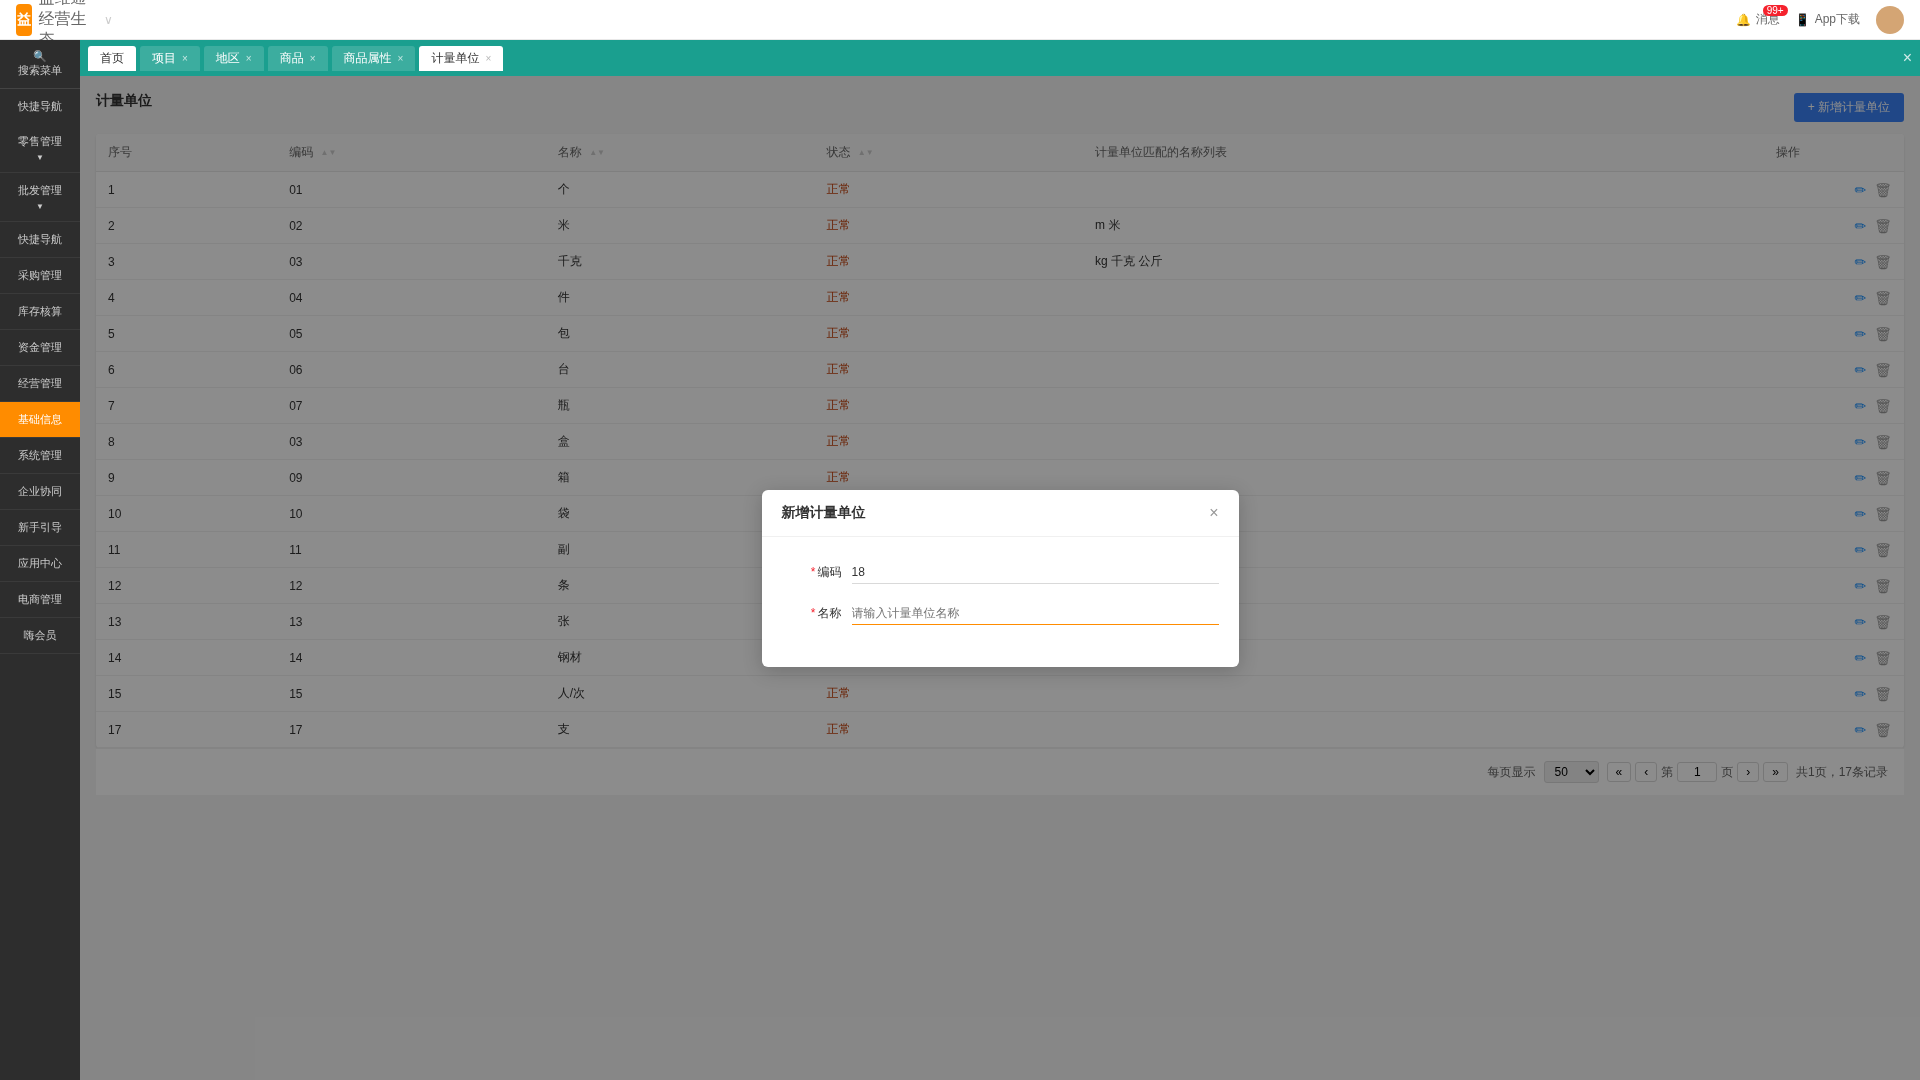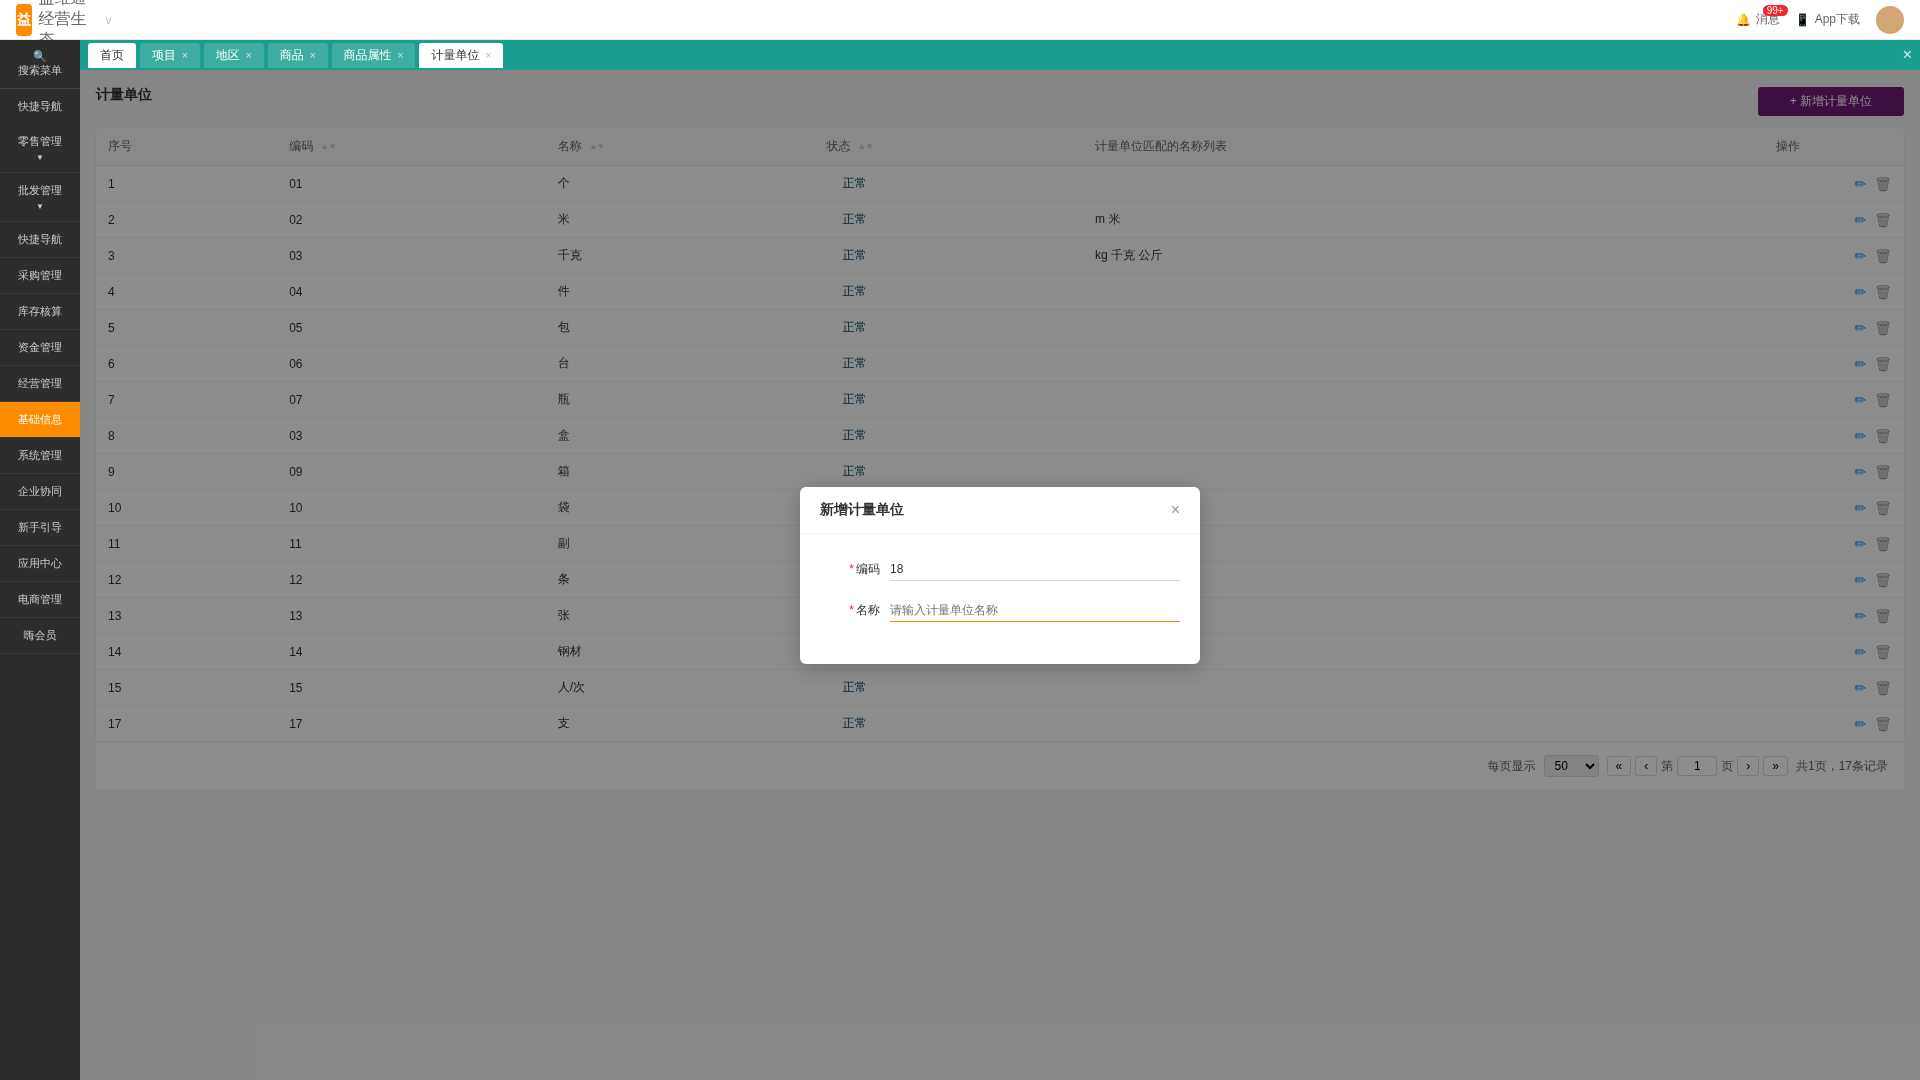--- a/index.html
+++ b/index.html
@@ -25,55 +25,55 @@
     .sidebar-search { padding: 10px 8px; color: #ccc; font-size: 11px; text-align: center; cursor: pointer; border-bottom: 1px solid #444; }
     .sidebar-item { padding: 10px 4px; text-align: center; color: #ccc; font-size: 11px; cursor: pointer; display: flex; flex-direction: column; align-items: center; gap: 4px; border-bottom: 1px solid #3a3a3a; }
     .sidebar-item.active { background: #ff8c00; color: #fff; }
     .sidebar-item .arrow { font-size: 8px; }
     .sidebar-quick-nav { padding: 10px 4px; text-align: center; color: #ccc; font-size: 11px; cursor: pointer; }
 
     
     .content-area { flex: 1; display: flex; flex-direction: column; overflow: hidden; }
 
     
-    .tab-bar { height: 30px; background: #1a9f8f; display: flex; align-items: center; padding: 0 8px; gap: 4px; flex-shrink: 0; }
+    .tab-bar { height: 36px; background: #1a9f8f; display: flex; align-items: center; padding: 0 8px; gap: 4px; flex-shrink: 0; }
     .tab { display: flex; align-items: center; gap: 6px; padding: 4px 12px; background: rgba(255,255,255,0.15); color: #fff; border-radius: 3px 3px 0 0; cursor: pointer; font-size: 12px; }
     .tab.active { background: #fff; color: #333; }
     .tab .close-icon { font-size: 10px; color: inherit; opacity: 0.7; cursor: pointer; }
     .tab.active .close-icon { color: #999; }
     .tab-close-all { margin-left: auto; color: #fff; cursor: pointer; font-size: 16px; opacity: 0.8; }
 
     
     .main-content { flex: 1; background: #f5f5f5; padding: 16px; overflow-y: auto; position: relative; }
     .page-title { font-size: 14px; font-weight: bold; color: #333; margin-bottom: 12px; }
     .page-header { display: flex; justify-content: space-between; align-items: center; margin-bottom: 12px; }
-    .add-btn { background: #701a75; color: white; border: none; padding: 6px 32px; border-radius: 3px; cursor: pointer; font-size: 12px; }
+    .add-btn { background: #3b82f6; color: white; border: none; padding: 6px 14px; border-radius: 3px; cursor: pointer; font-size: 12px; }
 
     
     .table-wrapper { background: #fff; border-radius: 4px; overflow: hidden; box-shadow: 0 1px 3px rgba(0,0,0,0.1); }
     table { width: 100%; border-collapse: collapse; font-size: 12px; }
     thead tr { background: #fafafa; }
     th { padding: 10px 12px; text-align: left; color: #666; font-weight: normal; border-bottom: 1px solid #e8e8e8; white-space: nowrap; }
     th .sort-icons { display: inline-flex; flex-direction: column; margin-left: 4px; font-size: 8px; color: #ccc; vertical-align: middle; }
     td { padding: 9px 12px; border-bottom: 1px solid #f0f0f0; color: #333; }
-    .status-normal { color: #0c4a6e; font-size: 12px; margin-left: 16px; }
+    .status-normal { color: #c2410c; font-size: 12px; }
     .action-icons { display: flex; gap: 8px; }
     .action-icon { color: #1890ff; cursor: pointer; font-size: 14px; }
     .action-icon.delete { color: #999; }
 
     
     .pagination { display: flex; justify-content: flex-end; align-items: center; padding: 12px 16px; background: #fff; border-top: 1px solid #f0f0f0; font-size: 12px; color: #666; gap: 8px; }
     .page-size-select { border: 1px solid #d9d9d9; border-radius: 3px; padding: 2px 6px; font-size: 12px; }
     .page-nav { display: flex; align-items: center; gap: 4px; }
     .page-nav button { border: 1px solid #d9d9d9; background: #fff; padding: 2px 8px; cursor: pointer; border-radius: 3px; font-size: 12px; }
     .page-input { width: 40px; border: 1px solid #d9d9d9; border-radius: 3px; padding: 2px 4px; text-align: center; font-size: 12px; }
 
     
     .modal-overlay { position: absolute; top: 0; left: 0; right: 0; bottom: 0; background: rgba(0,0,0,0.45); display: flex; align-items: center; justify-content: center; z-index: 1000; }
-    .modal { background: #fff; border-radius: 6px; width: 400px; box-shadow: 0 4px 20px rgba(0,0,0,0.2); overflow: hidden; }
+    .modal { background: #fff; border-radius: 6px; width: 477px; box-shadow: 0 4px 20px rgba(0,0,0,0.2); overflow: hidden; }
     .modal-header { display: flex; justify-content: space-between; align-items: center; padding: 14px 20px; border-bottom: 1px solid #f0f0f0; }
     .modal-title { font-size: 14px; font-weight: bold; color: #333; }
     .modal-close { cursor: pointer; color: #999; font-size: 16px; line-height: 1; }
     .modal-body { padding: 24px 20px; }
     .form-item { display: flex; align-items: center; margin-bottom: 18px; }
     .form-label { width: 60px; text-align: right; font-size: 12px; color: #333; margin-right: 10px; flex-shrink: 0; }
     .form-label::before { content: '*'; color: #f5222d; margin-right: 2px; }
     .form-input { flex: 1; border: none; border-bottom: 1px solid #d9d9d9; padding: 4px 0; font-size: 12px; outline: none; color: #333; }
     .form-input-name { border-bottom-color: #ff8c00; }
     .modal-footer { display: flex; justify-content: center; gap: 12px; padding: 16px 20px; border-top: 1px solid #f0f0f0; }

